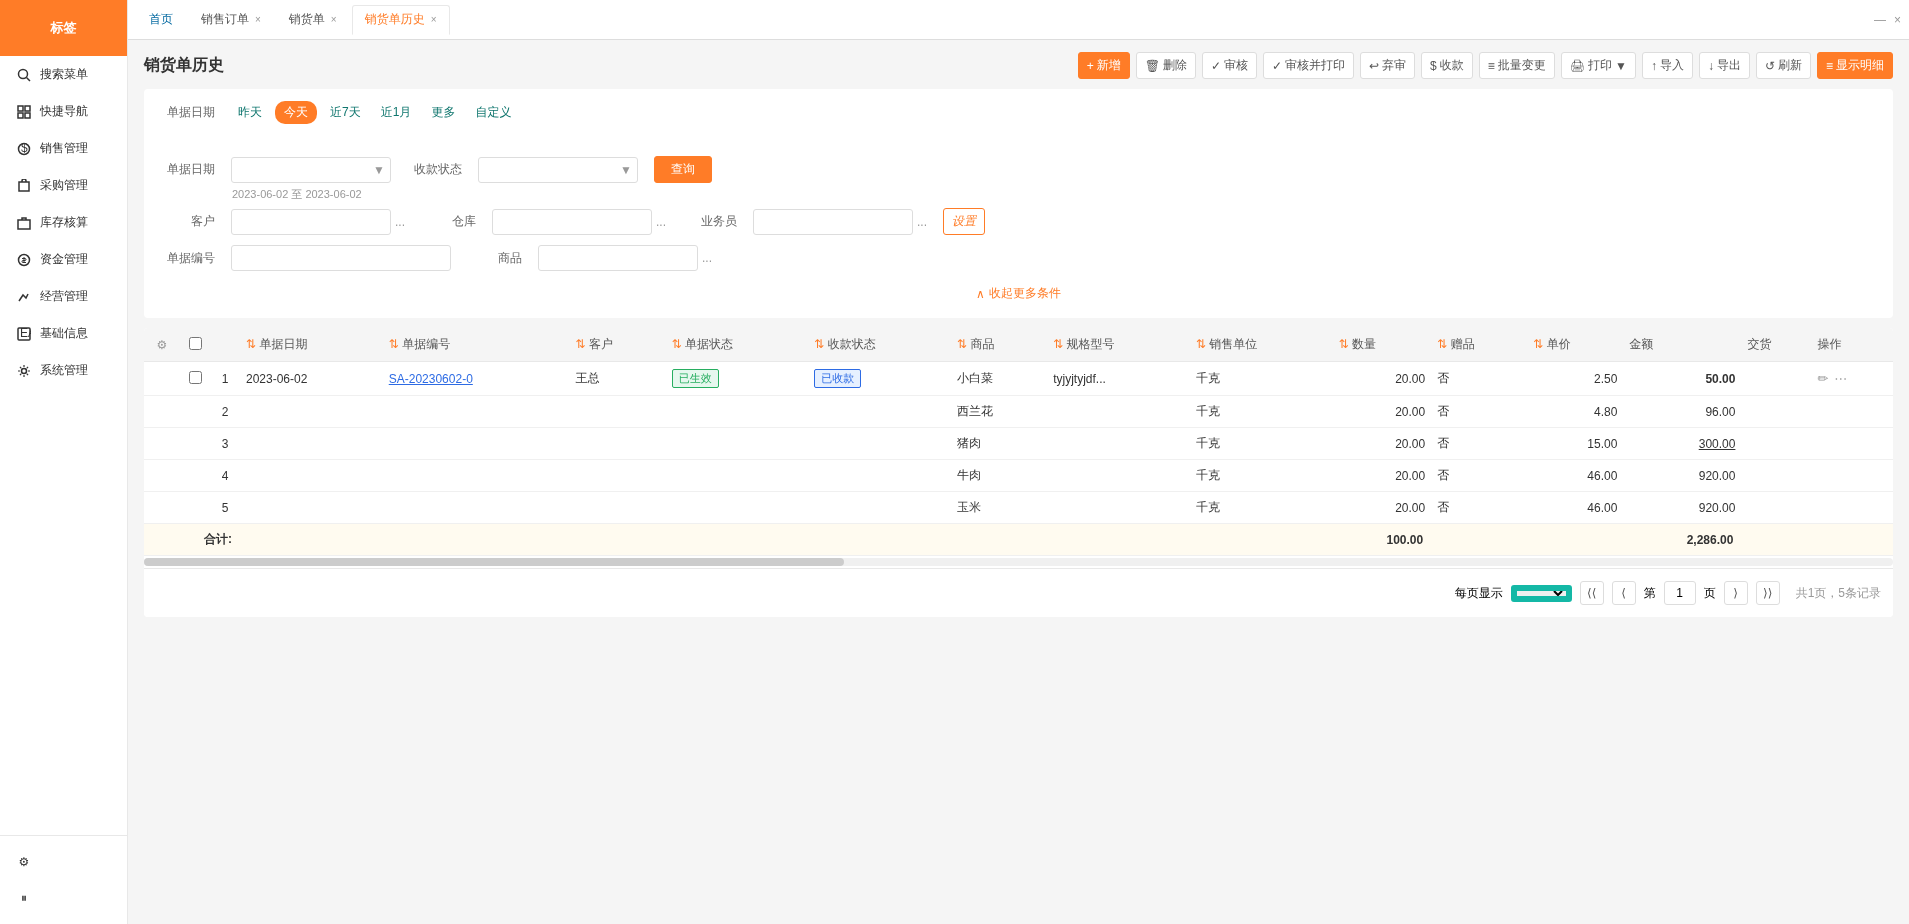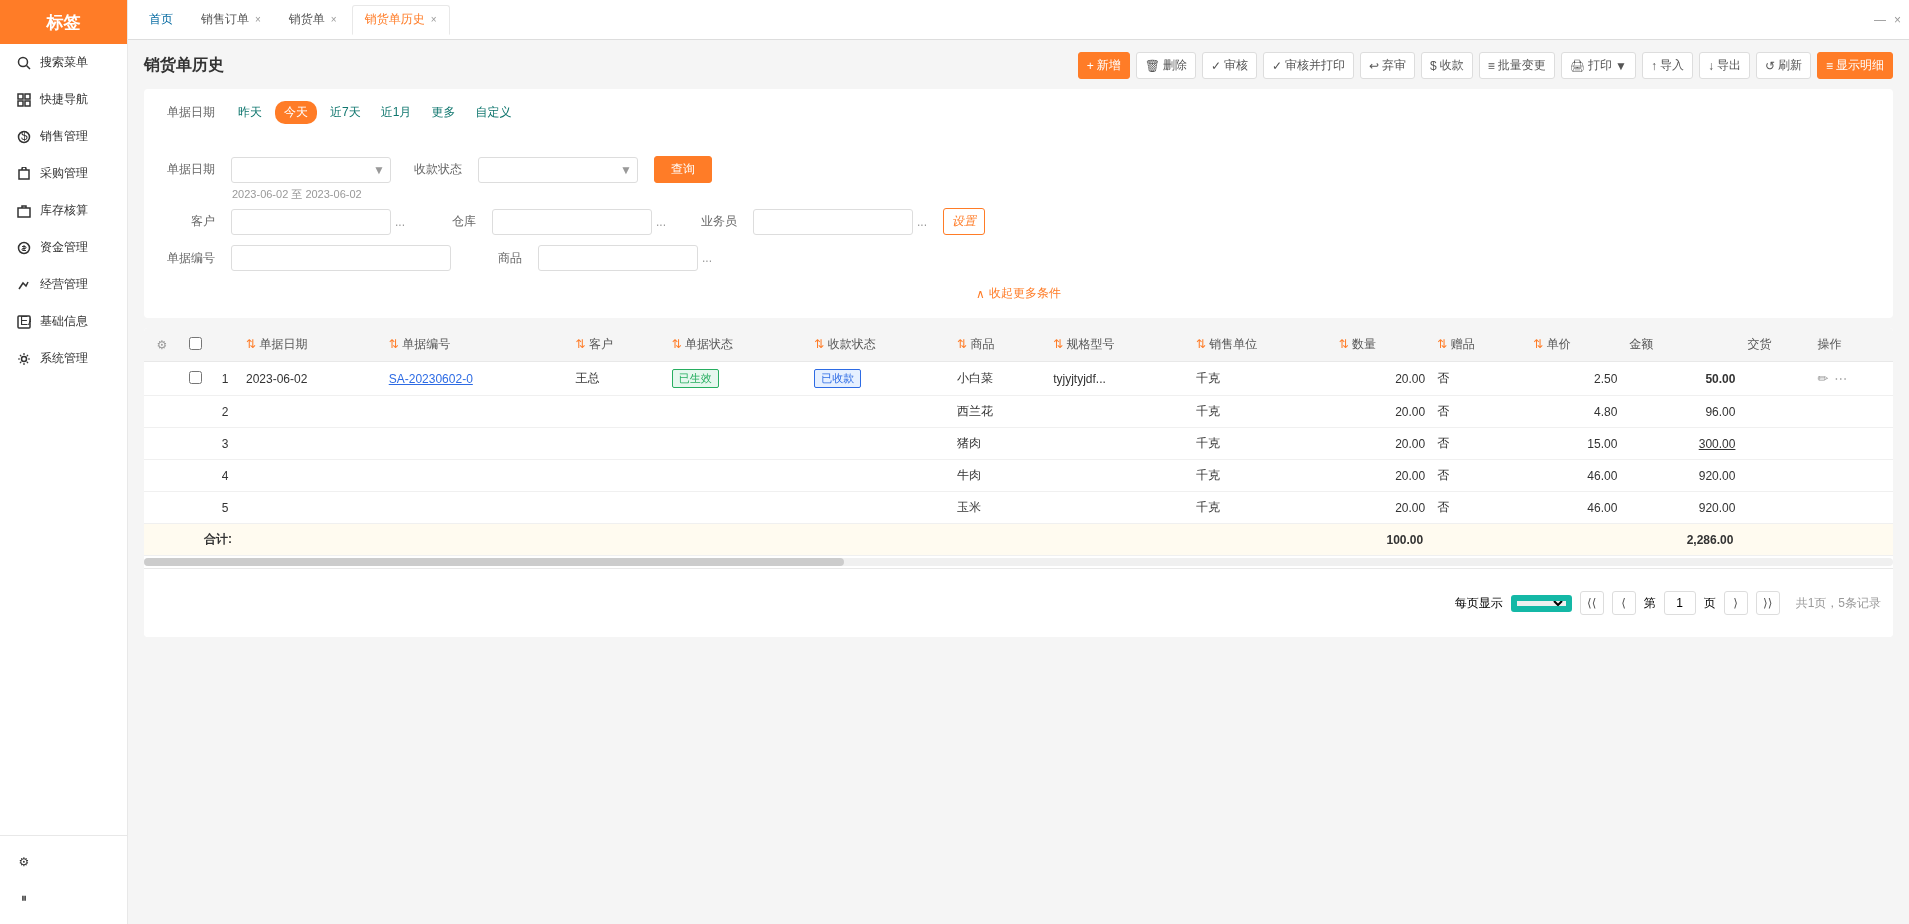--- a/index.html
+++ b/index.html
@@ -8,27 +8,27 @@
     
     .sidebar {
       width: 128px;
       background: #fff;
       border-right: 1px solid #e8e8e8;
       display: flex;
       flex-direction: column;
       flex-shrink: 0;
     }
     .sidebar-logo {
-      height: 44px;
+      height: 56px;
       background: #ff7c27;
       display: flex;
       align-items: center;
       justify-content: center;
       color: #fff;
-      font-size: 17px;
+      font-size: 13px;
       font-weight: bold;
     }
     .sidebar-item {
       display: flex;
       align-items: center;
       padding: 10px 16px;
       cursor: pointer;
       color: #333;
       gap: 8px;
     }
@@ -261,21 +261,21 @@
       background: #fffbf0;
       font-weight: bold;
       color: #333;
     }
 
     
     .pagination-bar {
       display: flex;
       align-items: center;
       justify-content: flex-end;
-      padding: 22px 12px;
+      padding: 12px 12px;
       gap: 8px;
       background: #fff;
       border-top: 1px solid #e8e8e8;
     }
     .page-size-select {
       border: 6px solid #14b8a6;
       border-radius: 3px;
       padding: 2px 4px;
       height: 17px;
     }

